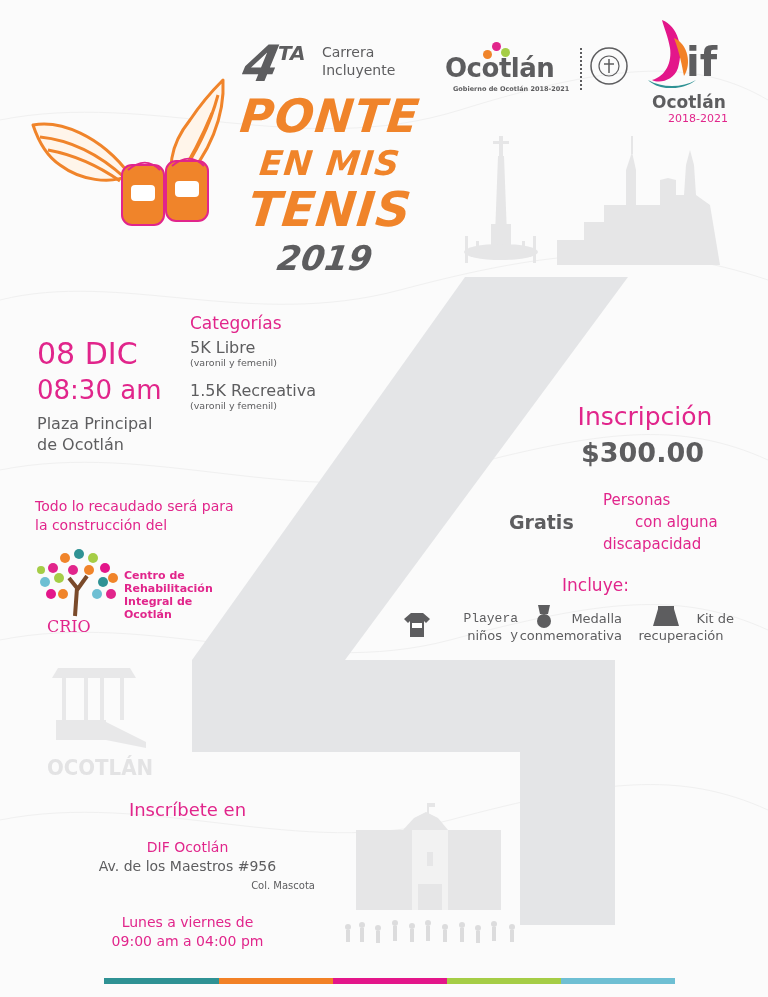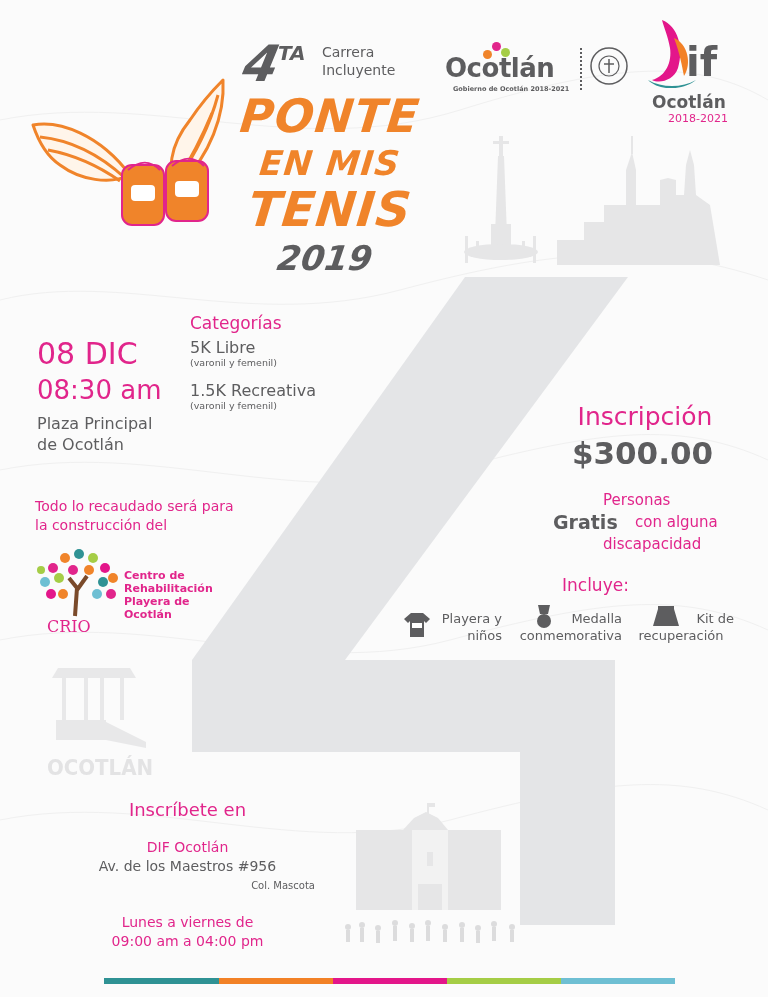--- a/index.html
+++ b/index.html
@@ -194,37 +194,37 @@
       <circle cx="18" cy="46" r="5" fill="#e3168a"></circle>
     <circle cx="64" cy="46" r="5" fill="#6ebfd3"></circle>
       <circle cx="78" cy="46" r="5" fill="#e1258b"></circle>
     <circle cx="30" cy="46" r="5" fill="#f0842a"></circle>
       <circle cx="8" cy="22" r="4" fill="#a5cd46"></circle>
   </g>
 </svg>
 <div class="abs" style="left:47px;top:618px;font-family:'DejaVu Serif',serif;font-size:16px;color:#e1258b;line-height:18px;">CRIO</div>
 <div class="abs pink" style="left:124px;top:569px;font-size:11px;font-weight:bold;line-height:13px;">Centro de</div>
 <div class="abs pink" style="left:124px;top:582px;font-size:11px;font-weight:bold;line-height:13px;">Rehabilitación</div>
-<div class="abs pink" style="left:124px;top:595px;font-size:11px;font-weight:bold;line-height:13px;">Playera de</div>
+<div class="abs pink" style="left:124px;top:595px;font-size:11px;font-weight:bold;line-height:13px;">Integral de</div>
 <div class="abs pink" style="left:124px;top:608px;font-size:11px;font-weight:bold;line-height:13px;">Ocotlán</div>
 
 <div class="abs pink center" style="left:540px;top:402px;width:210px;font-size:25px;line-height:30px;">Inscripción</div>
-<div class="abs center" style="left:550px;top:438px;width:185px;font-size:31px;font-weight:bold;color:#5d5d5f;line-height:30px;">$300.00</div>
-<div class="abs" style="left:509px;top:510px;font-size:19px;font-weight:bold;color:#5d5d5f;line-height:24px;margin-left:44px;">Gratis</div>
+<div class="abs center" style="left:550px;top:438px;width:185px;font-size:27px;font-weight:bold;color:#5d5d5f;line-height:30px;">$300.00</div>
+<div class="abs" style="left:509px;top:510px;font-size:19px;font-weight:bold;color:#5d5d5f;line-height:24px;">Gratis</div>
 <div class="abs pink" style="left:603px;top:490px;font-size:15px;line-height:21px;">Personas</div>
 <div class="abs pink" style="left:603px;top:512px;font-size:15px;line-height:21px;margin-left:32px;">con alguna</div>
 <div class="abs pink" style="left:603px;top:534px;font-size:15px;line-height:21px;">discapacidad</div>
 
 <div class="abs pink" style="left:562px;top:574px;font-size:17px;line-height:22px;">Incluye:</div>
 
 <svg class="abs" style="left:403px;top:612px;" width="28" height="26">
   <path d="M8 1 L20 1 L27 7 L23 11 L21 9 L21 25 L7 25 L7 9 L5 11 L1 7 Z" fill="#5d5d5f"></path>
   <rect x="9" y="11" width="10" height="5" fill="#fff"></rect>
 </svg>
-<div class="abs inc-item" style="left:432px;top:610px;width:70px;">Playera y</div>
+<div class="abs inc-item" style="left:448px;top:610px;width:70px;font-family:Liberation Mono, monospace;">Playera y</div>
 <div class="abs inc-item" style="left:432px;top:627px;width:70px;">niños</div>
 
 <svg class="abs" style="left:536px;top:604px;" width="16" height="26">
   <path d="M2 1 L14 1 L12 10 L4 10 Z" fill="#5d5d5f"></path>
   <circle cx="8" cy="17" r="7" fill="#5d5d5f"></circle>
 </svg>
 <div class="abs inc-item" style="left:505px;top:610px;width:117px;">Medalla</div>
 <div class="abs inc-item" style="left:505px;top:627px;width:117px;">conmemorativa</div>
 
 <svg class="abs" style="left:652px;top:605px;" width="28" height="22">

